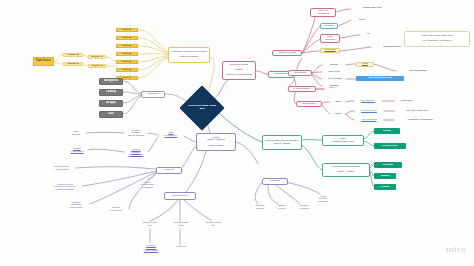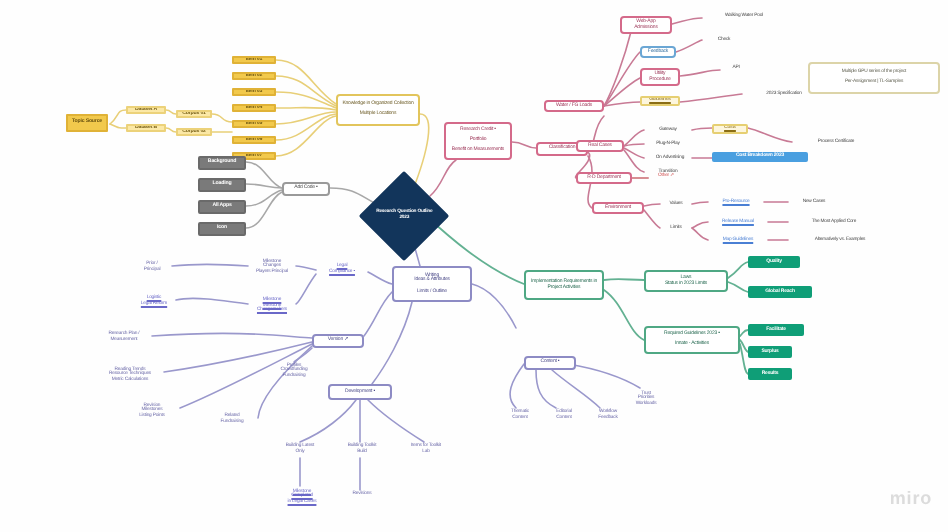--- a/index.html
+++ b/index.html
@@ -44,21 +44,21 @@
   .n-purpleplain{background:transparent;border:none;color:#6a68a8;font-size:2.4px;}
   .n-purplelink{background:transparent;border:none;color:#6a68c8;font-size:2.4px;
             text-decoration:underline;}
   .n-red{background:transparent;border:none;color:#d05050;font-size:2.4px;}
   .n-plainnote{background:#ffffff;border:1px solid #dcd4a8;color:#5a5a4a;
             font-size:2.4px;border-radius:2px;padding:1px;}
   .n-bare{background:transparent;border:none;color:#444;font-size:2.4px;}
 
   #watermark{position:absolute;right:8px;bottom:12px;color:#dcdcdc;
              font-size:9px;font-weight:700;letter-spacing:.4px;
-             font-family:Liberation Sans, sans-serif;text-align:center;}
+             font-family:Liberation Serif, serif;text-align:center;}
 </style>
 </head>
 <body>
 
 <div id="board">
 
   <svg id="edges" viewBox="0 0 474 266" preserveAspectRatio="none">
     <g fill="none" stroke-linecap="round">
 
       <g stroke="#e8cf78" stroke-width="0.8">

